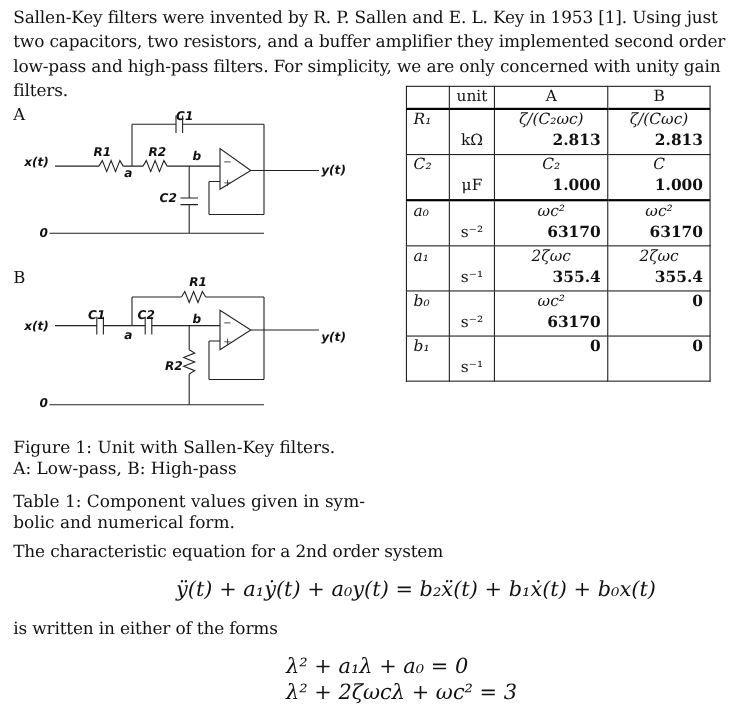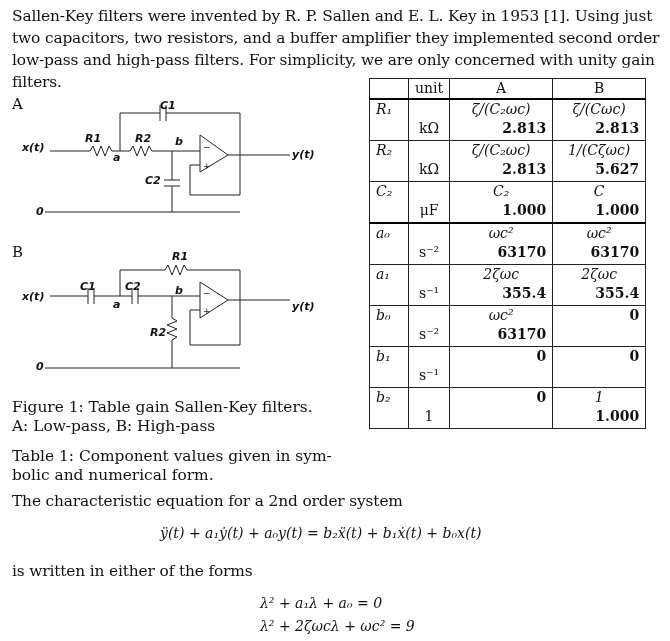--- a/index.html
+++ b/index.html
@@ -2,21 +2,21 @@
 <html><head>
 <meta charset="utf-8">
 <style>
   html, body { margin:0; padding:0; background:#ffffff; }
   body { width:670px; height:641px; position:relative; overflow:hidden;
          font-family:"DejaVu Serif", serif; color:#111; }
   .para { position:absolute; left:12px; font-size:15.4px; line-height:22px; letter-spacing:-0.15px; }
   .intro { top:5px; width:650px; }
   .fig-area { position:absolute; left:0; top:88px; width:370px; height:300px; }
   .cap { position:absolute; left:12px; font-size:15.4px; line-height:22px; }
-  .mathline { position:absolute; font-family:"DejaVu Serif", serif; font-style:italic; font-size:14px; white-space:nowrap; }
+  .mathline { position:absolute; font-family:"DejaVu Serif", serif; font-style:italic; font-size:19px; white-space:nowrap; }
   table.vals { position:absolute; left:369px; top:78px; border-collapse:collapse; font-size:14px; }
   table.vals td { border:1px solid #222; padding:0 6px; text-align:right; vertical-align:top; height:40px; line-height:19px; }
   table.vals td.sym { text-align:left; font-style:italic; width:26px; }
   table.vals td.unit { text-align:center; width:28px; }
   table.vals td.colA { width:90px; }
   table.vals td.colB { width:80px; }
   table.vals tr.hdr td { height:18px; text-align:center; }
   table.vals tr.thick td { border-top:2px solid #000000; }
   .cell-top { display:block; text-align:center; font-style:italic; }
   .cell-bot { display:block;font-weight:bold; }
@@ -103,21 +103,21 @@
   <span style="position:absolute;left:292px;top:212px;font:bold italic 11px 'DejaVu Sans',sans-serif;">y(t)</span>
   <span style="position:absolute;left:36px;top:272px;font:bold italic 11px 'DejaVu Sans',sans-serif;">0</span>
   <span style="position:absolute;left:80px;top:192px;font:bold italic 11px 'DejaVu Sans',sans-serif;">C1</span>
   <span style="position:absolute;left:125px;top:192px;font:bold italic 11px 'DejaVu Sans',sans-serif;">C2</span>
   <span style="position:absolute;left:172px;top:162px;font:bold italic 11px 'DejaVu Sans',sans-serif;">R1</span>
   <span style="position:absolute;left:150px;top:238px;font:bold italic 11px 'DejaVu Sans',sans-serif;">R2</span>
   <span style="position:absolute;left:113px;top:210px;font:bold italic 11px 'DejaVu Sans',sans-serif;">a</span>
   <span style="position:absolute;left:175px;top:196px;font:bold italic 11px 'DejaVu Sans',sans-serif;">b</span>
 </div>
 
-<div class="cap" style="top:396px;">Figure 1: Table gain Sallen-Key filters.</div>
+<div class="cap" style="top:396px;">Figure 1: Unit with Sallen-Key filters.</div>
 <div class="cap" style="top:415px;">A: Low-pass, B: High-pass</div>
 <div class="cap" style="top:445px;">Table 1: Component values given in sym-</div>
 <div class="cap" style="top:464px;">bolic and numerical form.</div>
 
 <table class="vals">
   <tbody>
       <tr class="hdr">
     <td class="sym"></td>
     <td class="unit">unit</td>
     <td class="colA">A</td>
@@ -131,34 +131,20 @@
     <td class="colA">
           <span class="cell-top">ζ/(C₂ωc)</span>
           <span class="cell-bot">2.813</span>
         </td>
     <td class="colB">
           <span class="cell-top">ζ/(Cωc)</span>
           <span class="cell-bot">2.813</span>
         </td>
   </tr>
   <tr>
-    <td class="sym">R₂</td>
-    <td class="unit">
-          <span class="unit-bot">kΩ</span>
-        </td>
-    <td class="colA">
-          <span class="cell-top">ζ/(C₂ωc)</span>
-          <span class="cell-bot">2.813</span>
-        </td>
-    <td class="colB">
-          <span class="cell-top">1/(Cζωc)</span>
-          <span class="cell-bot">5.627</span>
-        </td>
-  </tr>
-  <tr>
     <td class="sym">C₂</td>
     <td class="unit">
           <span class="unit-bot">μF</span>
         </td>
     <td class="colA">
           <span class="cell-top">C₂</span>
           <span class="cell-bot">1.000</span>
         </td>
     <td class="colB">
           <span class="cell-top">C</span>
@@ -212,36 +198,22 @@
     <td class="unit">
           <span class="unit-bot">s⁻¹</span>
         </td>
     <td class="colA">
           <span class="cell-top"></span>
           <span class="cell-bot">0</span>
         </td>
     <td class="colB">
           <span class="cell-top"></span>
           <span class="cell-bot">0</span>
-        </td>
-  </tr>
-  <tr>
-    <td class="sym">b₂</td>
-    <td class="unit">
-          <span class="unit-bot">1</span>
-        </td>
-    <td class="colA">
-          <span class="cell-top"></span>
-          <span class="cell-bot">0</span>
-        </td>
-    <td class="colB">
-          <span class="cell-top">1</span>
-          <span class="cell-bot">1.000</span>
         </td>
   </tr>
 </tbody>
   </table>
 
 <div class="para" style="top:490px;">The characteristic equation for a 2nd order system</div>
 <div class="mathline" style="left:160px;top:525px;">ÿ(t) + a₁ẏ(t) + a₀y(t) = b₂ẍ(t) + b₁ẋ(t) + b₀x(t)</div>
 <div class="para" style="top:560px;">is written in either of the forms</div>
 <div class="mathline" style="left:260px;top:595px;">λ² + a₁λ + a₀ = 0</div>
-<div class="mathline" style="left:260px;top:618px;">λ² + 2ζωcλ + ωc² = 9</div>
+<div class="mathline" style="left:260px;top:618px;">λ² + 2ζωcλ + ωc² = 3</div>
 
 </body></html>

